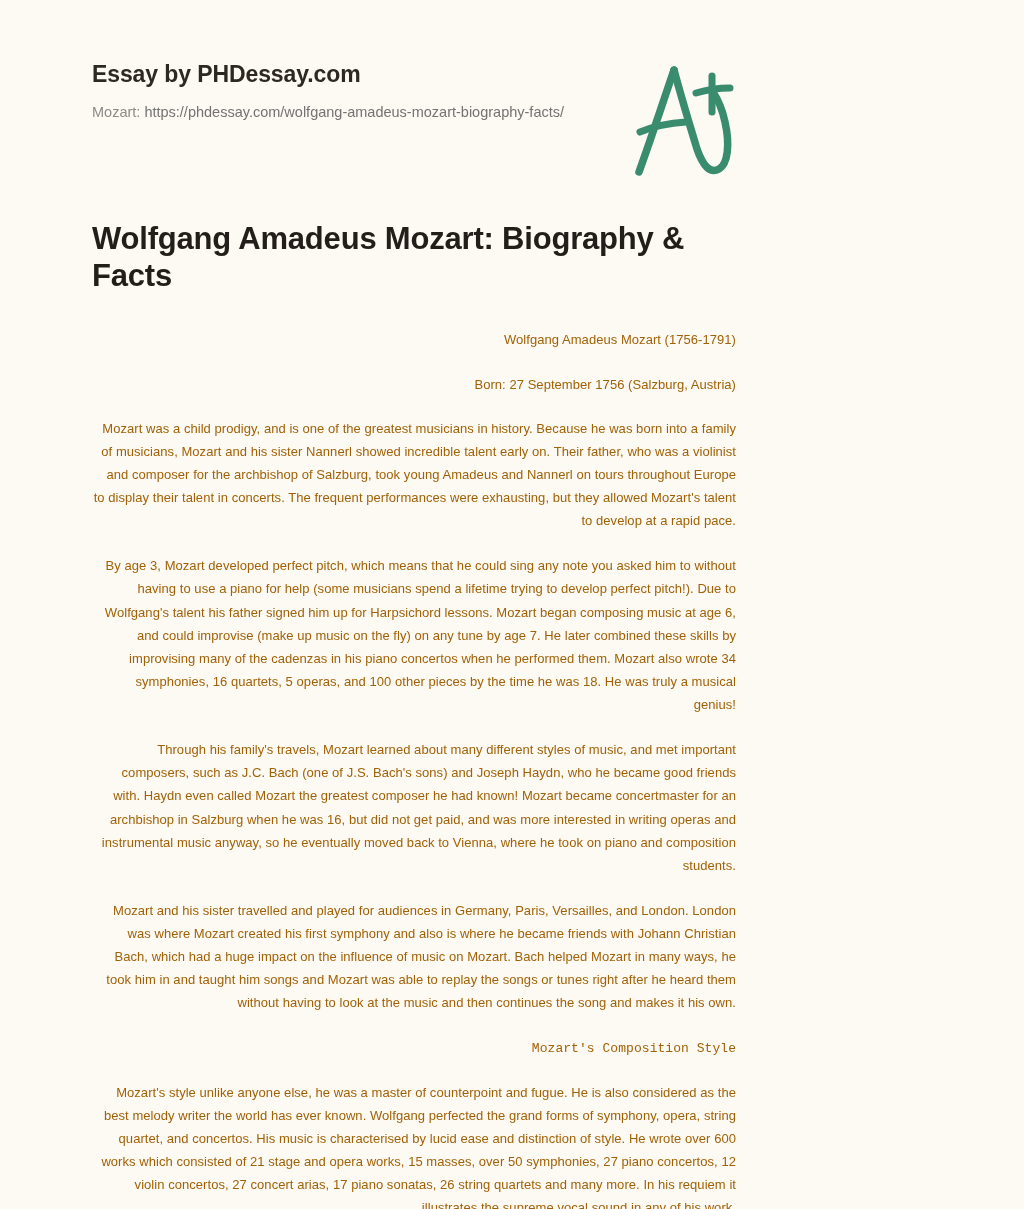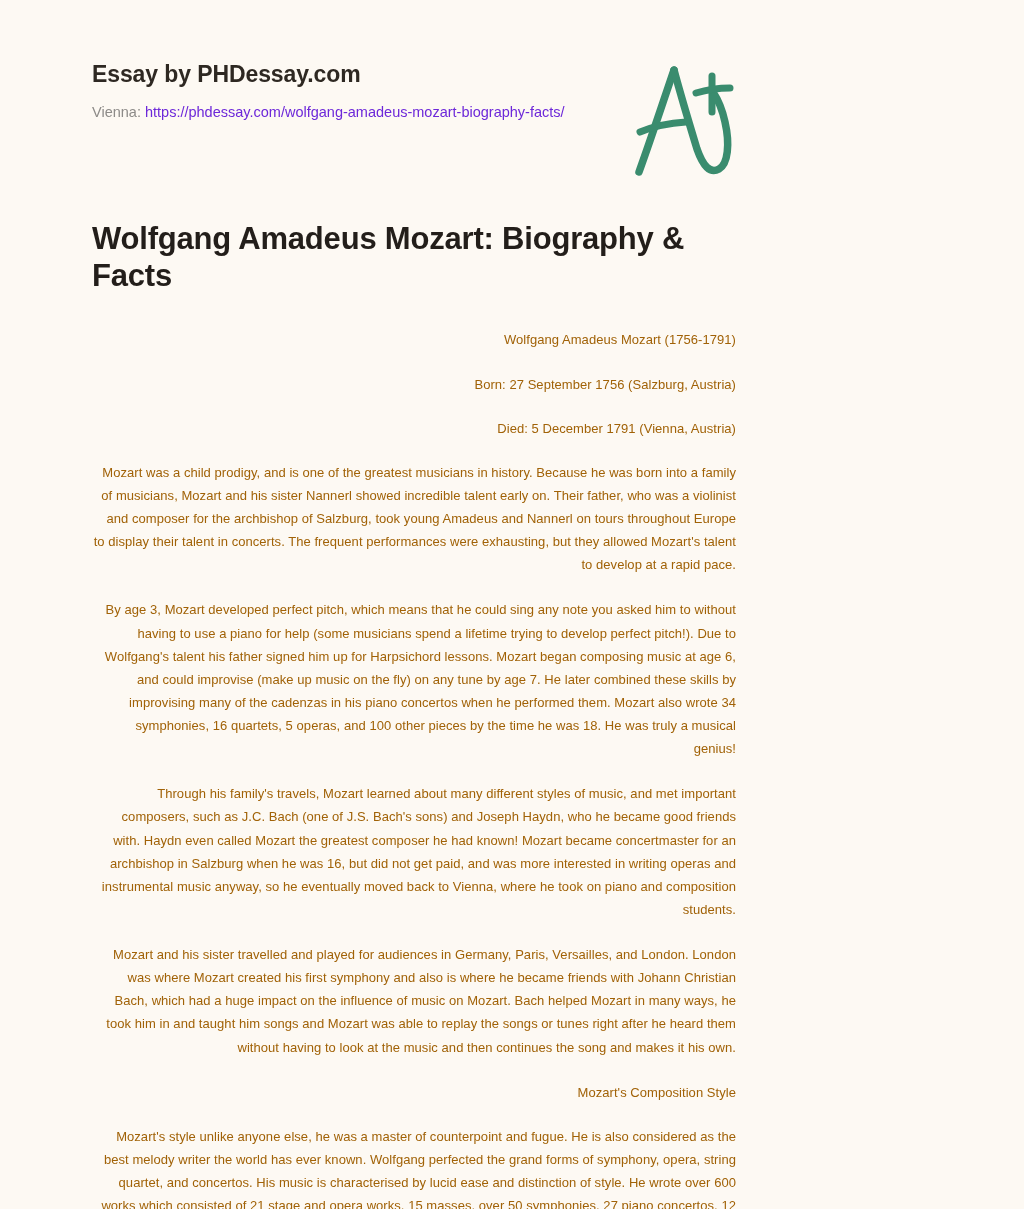--- a/index.html
+++ b/index.html
@@ -44,21 +44,21 @@
   .source-line {
     margin-top: 17px;
     font-size: 14.5px;
     line-height: 1.2;
     white-space: nowrap;
   }
   .source-label {
     color: #8d8b88;
   }
   .source-url {
-    color: #6d28d9;
+    color: #737373;
     text-decoration: none;
     margin-top: 12px;
   }
 
   
   .logo {
     position: absolute;
     top: 56px;
     right: 84px;
     width: 120px;
@@ -93,32 +93,33 @@
     color: #a16207;
     text-align: right;
     font-family: "Liberation Sans Narrow", "Liberation Sans", sans-serif;
     letter-spacing: 0.05px;
   }
   .para.meta {
     margin-bottom: 21px;
   }
   .para.heading-line {
     margin-bottom: 21px;
+    font-family: Liberation Mono, monospace;
   }
 </style>
 </head>
 <body>
 
 <div class="page">
 
   <div class="doc-header">
     <div class="brand-line">Essay by PHDessay.com</div>
 
     <div class="source-line">
-      <span class="source-label">Vienna:</span>
+      <span class="source-label">Mozart:</span>
       <a class="source-url" href="#">https://phdessay.com/wolfgang-amadeus-mozart-biography-facts/</a>
     </div>
   </div>
 
   <div class="logo">
     <svg viewBox="0 0 120 132" xmlns="http://www.w3.org/2000/svg" fill="none" stroke="#3a8c6e" stroke-linecap="round" stroke-linejoin="round">
 
       <path d="M50 14 C41 40 28 80 15 116" stroke-width="7.5"></path>
 
       <path d="M50 14 C57 40 66 70 73 93 C79 110 86 118 95 113 C104 108 106 88 101 66 C98 52 93 42 89 36" stroke-width="7.5"></path>
@@ -129,21 +130,20 @@
 
       <path d="M72 37 C82 34 95 32 106 32" stroke-width="7"></path>
     </svg>
   </div>
 
   <h1 class="doc-title">Wolfgang Amadeus Mozart: Biography &amp; Facts</h1>
 
   <div class="doc-body">
     <p class="para meta">Wolfgang Amadeus Mozart (1756-1791)</p>
     <p class="para meta">Born: 27 September 1756 (Salzburg, Austria)</p>
-    <p class="para meta">Died: 5 December 1791 (Vienna, Austria)</p>
     <p class="para">Mozart was a child prodigy, and is one of the greatest musicians in history. Because he was born into a family of musicians, Mozart and his sister Nannerl showed incredible talent early on. Their father, who was a violinist and composer for the archbishop of Salzburg, took young Amadeus and Nannerl on tours throughout Europe to display their talent in concerts. The frequent performances were exhausting, but they allowed Mozart's talent to develop at a rapid pace.</p>
     <p class="para">By age 3, Mozart developed perfect pitch, which means that he could sing any note you asked him to without having to use a piano for help (some musicians spend a lifetime trying to develop perfect pitch!). Due to Wolfgang's talent his father signed him up for Harpsichord lessons. Mozart began composing music at age 6, and could improvise (make up music on the fly) on any tune by age 7. He later combined these skills by improvising many of the cadenzas in his piano concertos when he performed them. Mozart also wrote 34 symphonies, 16 quartets, 5 operas, and 100 other pieces by the time he was 18. He was truly a musical genius!</p>
     <p class="para">Through his family's travels, Mozart learned about many different styles of music, and met important composers, such as J.C. Bach (one of J.S. Bach's sons) and Joseph Haydn, who he became good friends with. Haydn even called Mozart the greatest composer he had known! Mozart became concertmaster for an archbishop in Salzburg when he was 16, but did not get paid, and was more interested in writing operas and instrumental music anyway, so he eventually moved back to Vienna, where he took on piano and composition students.</p>
     <p class="para">Mozart and his sister travelled and played for audiences in Germany, Paris, Versailles, and London. London was where Mozart created his first symphony and also is where he became friends with Johann Christian Bach, which had a huge impact on the influence of music on Mozart. Bach helped Mozart in many ways, he took him in and taught him songs and Mozart was able to replay the songs or tunes right after he heard them without having to look at the music and then continues the song and makes it his own.</p>
     <p class="para heading-line">Mozart's Composition Style</p>
     <p class="para">Mozart's style unlike anyone else, he was a master of counterpoint and fugue. He is also considered as the best melody writer the world has ever known. Wolfgang perfected the grand forms of symphony, opera, string quartet, and concertos. His music is characterised by lucid ease and distinction of style. He wrote over 600 works which consisted of 21 stage and opera works, 15 masses, over 50 symphonies, 27 piano concertos, 12 violin concertos, 27 concert arias, 17 piano sonatas, 26 string quartets and many more. In his requiem it illustrates the supreme vocal sound in any of his work.</p>
 
   </div>
 
 </div>

